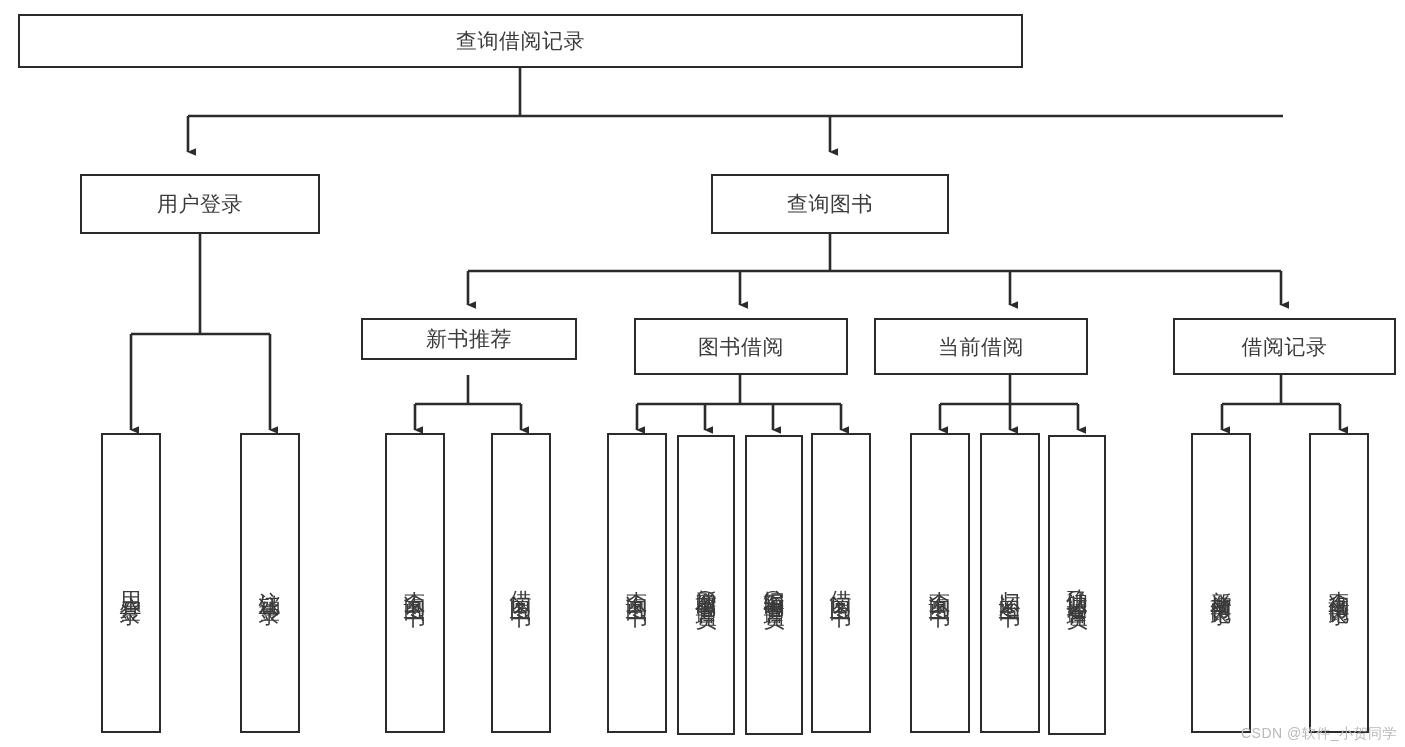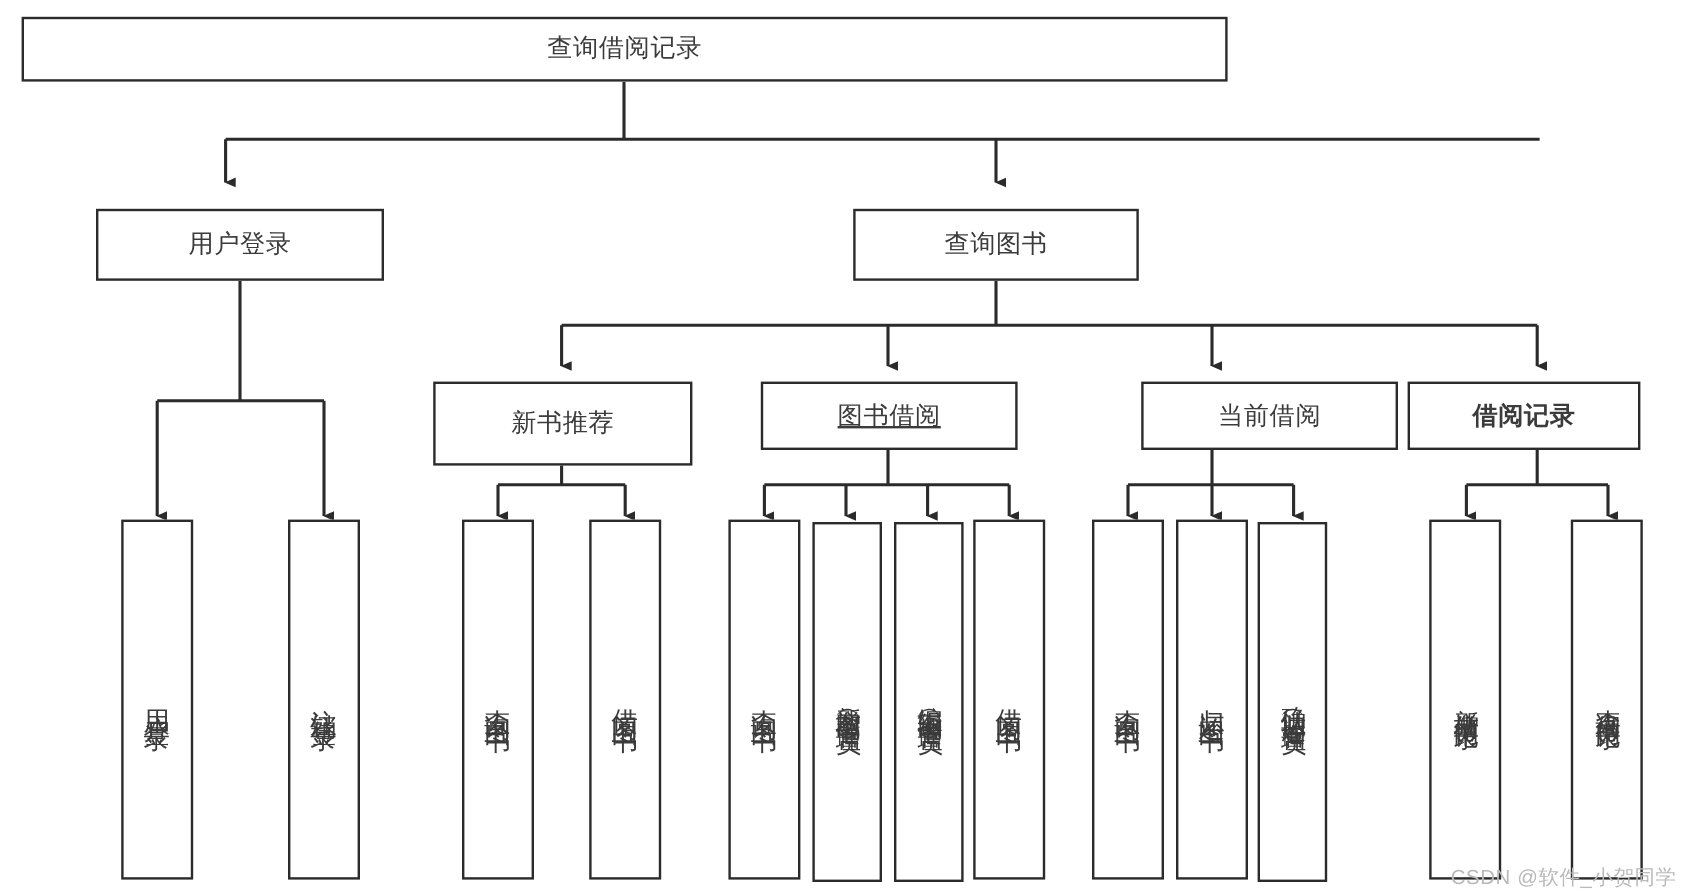--- a/index.html
+++ b/index.html
@@ -51,21 +51,21 @@
   }
   .node.v > span {
     writing-mode: vertical-rl;
     text-orientation: upright;
     display: block;
   }
   #watermark {
     position: absolute;
     right: 8px;
     bottom: 4px;
-    font-size: 17px;
+    font-size: 14px;
     color: #b9b9b9;
     letter-spacing: 0.5px;
     white-space: nowrap;
     z-index: 3;
   }
 </style>
 </head>
 <body>
 
 <div id="canvas">
@@ -124,30 +124,30 @@
     <span>查询借阅记录</span>
   </div>
 
   <div class="node h" style="left:80px; top:174px; width:240px; height:60px;">
     <span>用户登录</span>
   </div>
   <div class="node h" style="left:711px; top:174px; width:238px; height:60px;">
     <span>查询图书</span>
   </div>
 
-  <div class="node h" style="left:361px; top:318px; width:216px; height:70px;">
+  <div class="node h" style="left:361px; top:318px; width:216px; height:42px;">
     <span>新书推荐</span>
   </div>
-  <div class="node h" style="left:634px; top:318px; width:214px; height:57px;text-decoration:underline;">
+  <div class="node h" style="left:634px; top:318px; width:214px; height:57px;">
     <span>图书借阅</span>
   </div>
-  <div class="node h" style="left:951px; top:318px; width:214px; height:57px;">
+  <div class="node h" style="left:874px; top:318px; width:214px; height:57px;">
     <span>当前借阅</span>
   </div>
-  <div class="node h" style="left:1173px; top:318px; width:194px; height:57px;font-weight:bold;">
+  <div class="node h" style="left:1173px; top:318px; width:223px; height:57px;">
     <span>借阅记录</span>
   </div>
 
   <div class="node v" style="left:101px; top:433px; width:60px; height:300px;">
     <span>用户登录</span>
   </div>
   <div class="node v" style="left:240px; top:433px; width:60px; height:300px;">
     <span>注销登录</span>
   </div>
 

